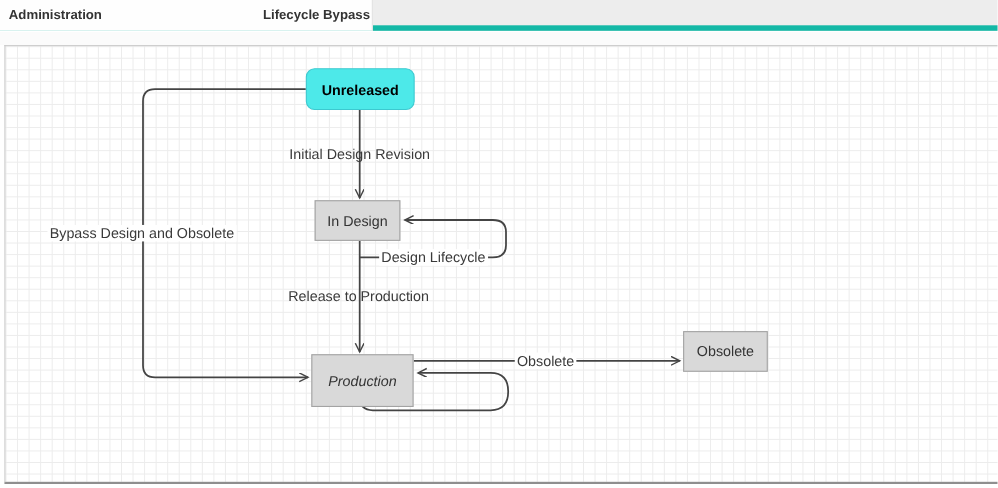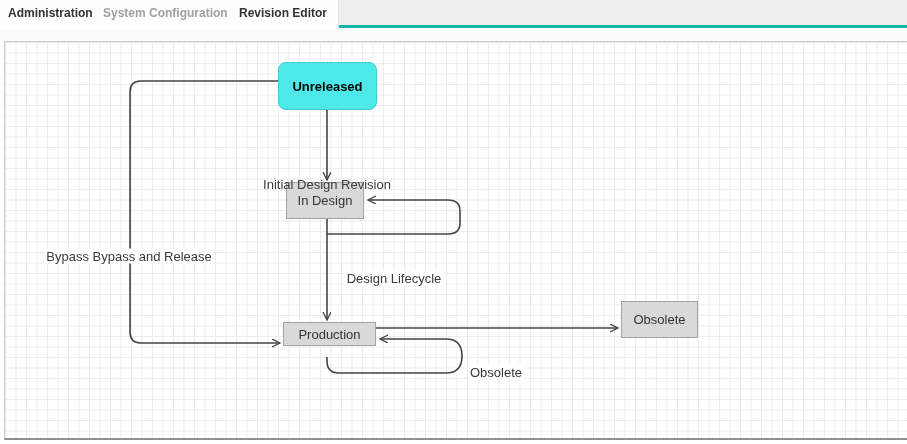--- a/index.html
+++ b/index.html
@@ -7,21 +7,21 @@
   body {
     font-family: "Liberation Sans", sans-serif;
     background: #ffffff;
     position: relative;
   }
 
   
   .menubar {
     position: absolute; left: 0; top: 0; width: 907px; height: 28px;
     background: #ededed;
-    border-bottom: 3px solid #14b8a6;
+    border-bottom: 5px solid #14b8a6;
   }
   .menubar-white {
     position: absolute; left: 0; top: 0; width: 339px; height: 28px;
     background: #fefefe;
     border-right: 1px solid #e2e2e2;
   }
   .menu-item {
     position: absolute; top: 0; height: 27px; line-height: 27px;
     font-size: 12px; font-weight: bold; color: #333333;
     white-space: nowrap; cursor: default;
@@ -59,51 +59,49 @@
     background: #d9d9d9;
     border: 1px solid #a3a3a3;
     cursor: move;
   }
   .state.start {
     background: #4de9e9;
     border: 1px solid #3cc9d0;
     border-radius: 8px;
     font-weight: bold; color: #000000;
   }
-  #st-unreleased { left: 273px; top: 20px;  width: 99px; height: 48px; text-align: center; }
+  #st-unreleased { left: 273px; top: 20px;  width: 99px; height: 38px; text-align: center; }
   #st-indesign   { left: 281px; top: 140px; width: 78px; height: 37px; text-align: center; }
-  #st-production { left: 278px; top: 280px; width: 93px; height: 24px; }
+  #st-production { left: 278px; top: 280px; width: 93px; height: 48px; font-style: italic; }
   #st-obsolete   { left: 616px; top: 259px; width: 77px; height: 37px; }
 
   
   .tlabel {
     position: absolute;
     transform: translate(-50%, -50%);
     font-size: 13px; color: #3a3a3a;
     background: #ffffff;
     padding: 0 2px;
     white-space: nowrap;
     cursor: default;
-    margin-top: 44px;
   }
   #tl-initial    { left: 322px; top: 98px;  background: transparent; }
   #tl-design     { left: 389px; top: 192px; }
   #tl-release    { left: 321px; top: 227px; background: transparent; }
   #tl-bypass     { left: 124px; top: 170px; }
   #tl-obsolete   { left: 491px; top: 286px; }
   #tl-production { left: 392px; top: 332px; }
 </style>
 </head>
 <body>
 
 <div class="menubar">
   <div class="menubar-white"></div>
   <span class="menu-item" id="mi-admin">Administration</span>
-  <span class="menu-item disabled" id="mi-sysconf">System Configuration</span>
-  <span class="menu-item" id="mi-lifecycle">Revision Editor</span>
+  <span class="menu-item" id="mi-lifecycle">Lifecycle Bypass</span>
 </div>
 
 <div class="subband"></div>
 
 <div class="canvas">
 
   <svg width="902" height="396" viewBox="0 0 902 396">
     <defs>
       <marker id="arrow" markerWidth="10" markerHeight="10" refX="8" refY="4" orient="auto" markerUnits="userSpaceOnUse">
         <path d="M0,0 L8,4 L0,8" fill="none" stroke="#444444" stroke-width="1.3"></path>
@@ -125,15 +123,16 @@
     </g>
   </svg>
 
   <div class="state start" id="st-unreleased">Unreleased</div>
   <div class="state" id="st-indesign">In Design</div>
   <div class="state" id="st-production">Production</div>
   <div class="state" id="st-obsolete">Obsolete</div>
 
   <div class="tlabel" id="tl-initial">Initial Design Revision</div>
   <div class="tlabel" id="tl-design">Design Lifecycle</div>
-  <div class="tlabel" id="tl-bypass">Bypass Bypass and Release</div>
+  <div class="tlabel" id="tl-release">Release to Production</div>
+  <div class="tlabel" id="tl-bypass">Bypass Design and Obsolete</div>
   <div class="tlabel" id="tl-obsolete">Obsolete</div>
 </div>
 
 </body></html>

